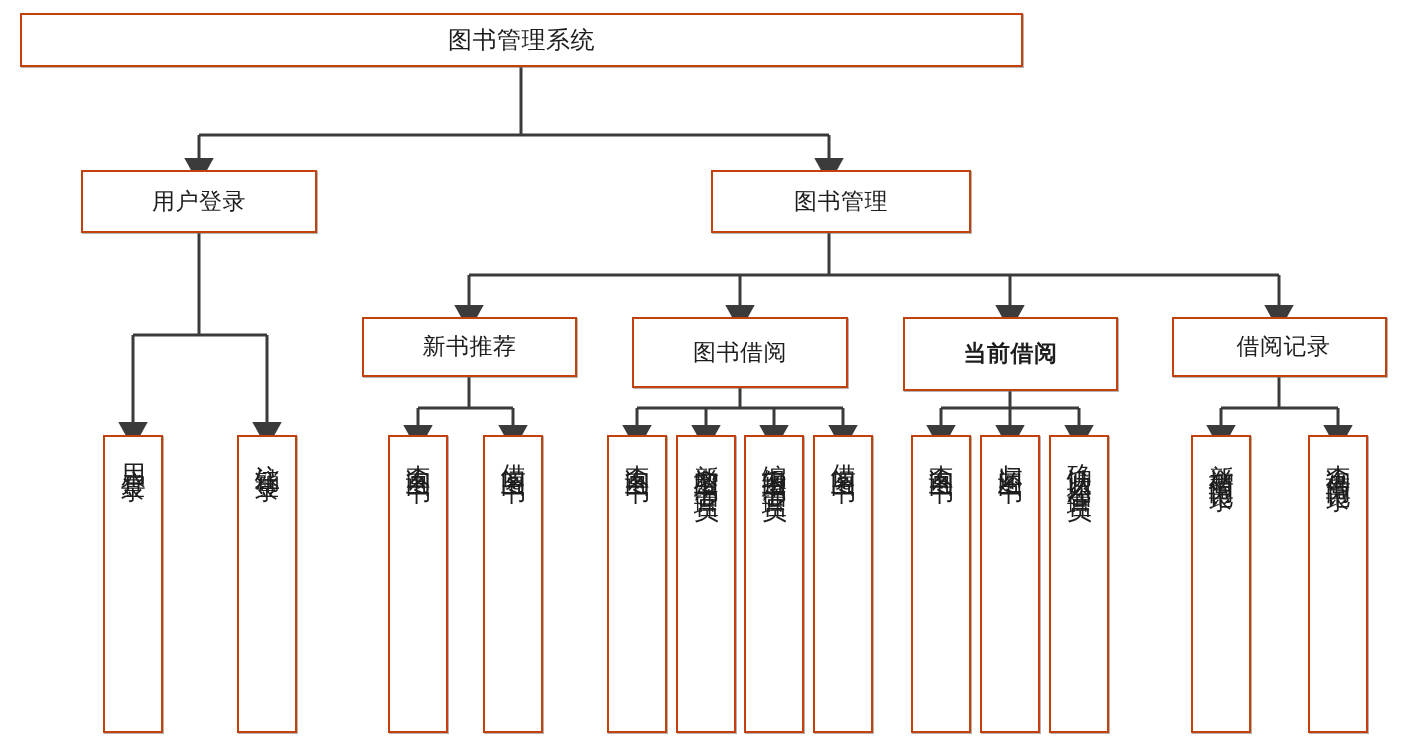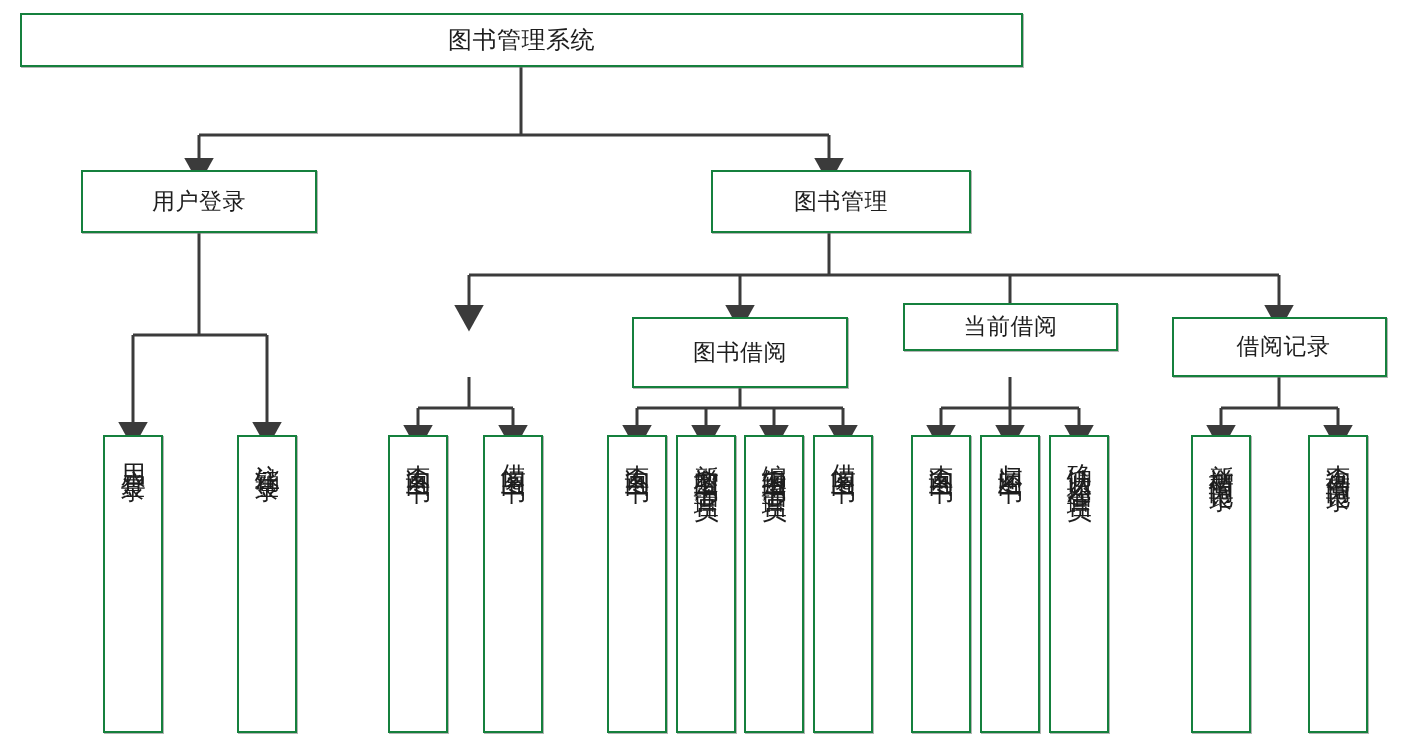--- a/index.html
+++ b/index.html
@@ -4,21 +4,21 @@
 <style>
   html,body{margin:0;padding:0;background:#ffffff;}
   body{font-family:"DejaVu Sans","Liberation Sans",sans-serif;}
   #canvas{position:relative;width:1405px;height:747px;background:#ffffff;overflow:hidden;}
   svg.wires{position:absolute;left:0;top:0;width:1405px;height:747px;pointer-events:none;}
 
   .node{
     position:absolute;
     box-sizing:border-box;
     background:#ffffff;
-    border:2px solid #15803d;
+    border:2px solid #c2410c;
     box-shadow:1px 1px 0 rgba(120,120,120,.55);
     display:flex;
     align-items:center;
     justify-content:center;
     color:#1d1d1d;
   }
   .node .lbl{
     display:block;
     text-align:center;
     line-height:1.12;
@@ -107,24 +107,27 @@
     <span class="lbl">图书管理系统</span>
   </div>
 
   <div class="node h" style="left:81px;top:170px;width:236px;height:63px;">
     <span class="lbl">用户登录</span>
   </div>
   <div class="node h" style="left:711px;top:170px;width:260px;height:63px;">
     <span class="lbl">图书管理</span>
   </div>
 
+  <div class="node h" style="left:362px;top:317px;width:215px;height:60px;">
+    <span class="lbl">新书推荐</span>
+  </div>
   <div class="node h" style="left:632px;top:317px;width:216px;height:71px;">
     <span class="lbl">图书借阅</span>
   </div>
-  <div class="node h" style="left:903px;top:303px;width:215px;height:48px;">
+  <div class="node h" style="left:903px;top:317px;width:215px;height:74px;font-weight:bold;">
     <span class="lbl">当前借阅</span>
   </div>
   <div class="node h" style="left:1172px;top:317px;width:215px;height:60px;padding-left:8px;">
     <span class="lbl">借阅记录</span>
   </div>
 
   <div class="node v" style="left:103px;top:435px;width:60px;height:298px;">
     <span class="lbl">用户登录</span>
   </div>
   <div class="node v" style="left:237px;top:435px;width:60px;height:298px;">

